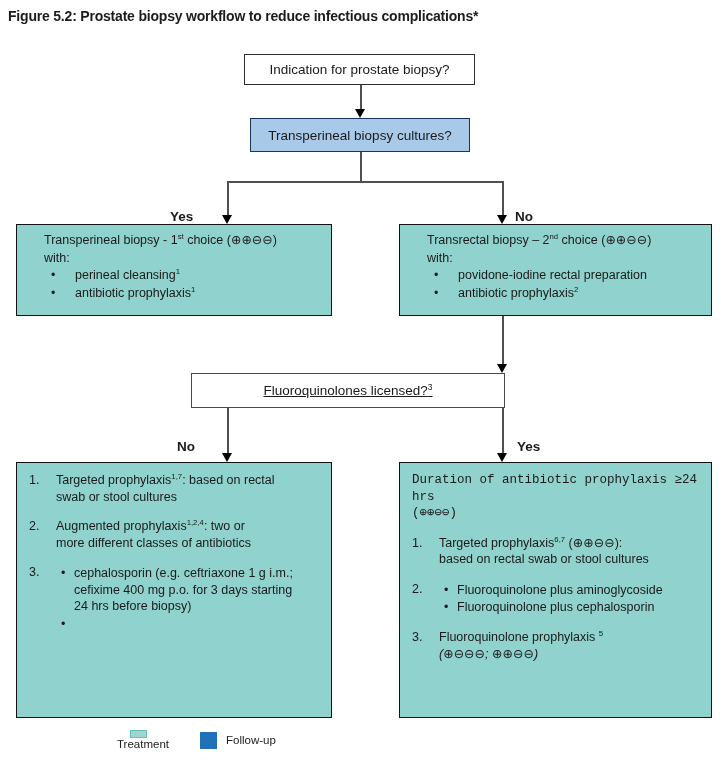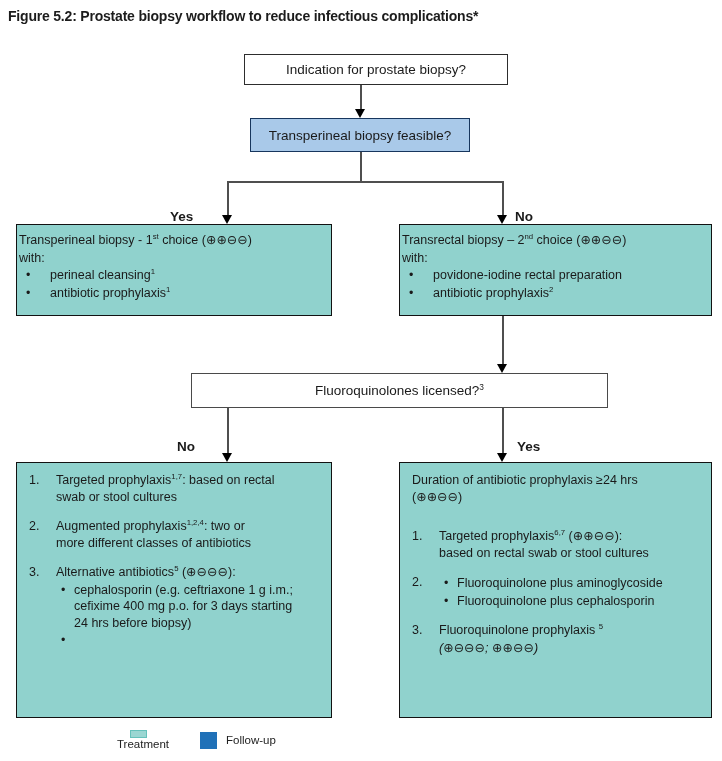--- a/index.html
+++ b/index.html
@@ -5,30 +5,30 @@
   html,body{margin:0;padding:0;background:#fff;}
   .canvas{position:relative;width:722px;height:761px;background:#ffffff;
           font-family:"Liberation Sans","DejaVu Sans",sans-serif;color:#1a1a1a;overflow:hidden;}
   .title{position:absolute;left:8px;top:8px;font-size:14px;font-weight:700;letter-spacing:-0.2px;color:#1c1c1c;}
   .box{position:absolute;box-sizing:border-box;}
   .centerbox{display:flex;align-items:center;justify-content:center;font-size:13.5px;text-align:center;}
   .white{background:#ffffff;border:1.5px solid #2d2d2d;}
   .whitethin{background:#ffffff;border:1.3px solid #4a4a4a;}
   .blue{background:#a9c9e9;border:1.6px solid #17365d;}
   .teal{background:#90d2cd;border:1.7px solid #121212;}
-  .topteal{padding:7px 8px 4px 2px;font-size:12.5px;line-height:17.5px;}
+  .topteal{padding:7px 8px 4px 27px;font-size:12.5px;line-height:17.5px;}
   .bigteal{padding:9px 8px 6px 12px;font-size:12.5px;line-height:16.5px;}
   sup{font-size:0.62em;line-height:0;}
   .brow{display:flex;}
   .bdot{flex:none;width:24px;padding-left:7px;}
   .item{display:flex;margin-bottom:13px;}
   .item:last-child{margin-bottom:0;}
   .num{flex:none;width:27px;}
   .itext{flex:1;}
-  .hdr{margin-bottom:23px;}
+  .hdr{margin-bottom:13px;font-family:Liberation Mono, monospace;}
   .srow{display:flex;margin-top:1px;}
   .sdot{flex:none;width:13px;padding-left:5px;}
   .ital{font-style:italic;margin-top:1px;}
   .vline{position:absolute;width:1.5px;background:#4f4f4f;}
   .hline{position:absolute;height:1.5px;background:#4f4f4f;}
   .arrow{position:absolute;width:0;height:0;border-left:5.5px solid transparent;
          border-right:5.5px solid transparent;border-top:9px solid #000;}
   .blabel{position:absolute;font-size:13.5px;font-weight:600;color:#1a1a1a;margin-top:16px;}
   .legend-item{position:absolute;display:flex;align-items:center;height:20px;}
   .swatch{width:17px;height:17px;box-sizing:border-box;margin-right:9px;}
@@ -60,23 +60,23 @@
   <div class="vline" style="left:227px;top:408px;height:45px;"></div>
   <div class="arrow" style="left:222px;top:453px;"></div>
   <div class="vline" style="left:502px;top:408px;height:45px;"></div>
   <div class="arrow" style="left:497px;top:453px;"></div>
 
   <div class="blabel" style="left:170px;top:193px;">Yes</div>
   <div class="blabel" style="left:515px;top:193px;">No</div>
   <div class="blabel" style="left:177px;top:423px;">No</div>
   <div class="blabel" style="left:517px;top:423px;">Yes</div>
 
-  <div class="box white centerbox" style="left:244px;top:54px;width:264px;height:31px;">Indication for prostate biopsy?</div>
+  <div class="box white centerbox" style="left:244px;top:54px;width:231px;height:31px;">Indication for prostate biopsy?</div>
 
-  <div class="box blue centerbox" style="left:250px;top:118px;width:220px;height:34px;">Transperineal biopsy feasible?</div>
+  <div class="box blue centerbox" style="left:250px;top:118px;width:220px;height:34px;">Transperineal biopsy cultures?</div>
 
   <div class="box teal topteal" style="left:16px;top:224px;width:316px;height:92px;">
     <div>Transperineal biopsy - 1<sup>st</sup> choice (⊕⊕⊖⊖)</div>
     <div>with:</div>
     <div class="brow">
         <span class="bdot">•</span>
       <span>perineal cleansing<sup>1</sup></span>
       </div>
     <div class="brow">
         <span class="bdot">•</span>
@@ -90,37 +90,36 @@
     <div class="brow">
         <span class="bdot">•</span>
       <span>povidone-iodine rectal preparation</span>
       </div>
     <div class="brow">
         <span class="bdot">•</span>
       <span>antibiotic prophylaxis<sup>2</sup></span>
       </div>
   </div>
 
-  <div class="box whitethin centerbox" style="left:191px;top:373px;width:417px;height:35px;">
+  <div class="box whitethin centerbox" style="left:191px;top:373px;width:314px;height:35px;text-decoration:underline;">
     <span>Fluoroquinolones licensed?<sup>3</sup></span>
   </div>
 
   <div class="box teal bigteal" style="left:16px;top:462px;width:316px;height:256px;">
     <div class="item">
       <span class="num">1.</span>
       <span class="itext">Targeted prophylaxis<sup>1,7</sup>: based on rectal<br>swab or stool cultures</span>
     </div>
     <div class="item">
       <span class="num">2.</span>
       <span class="itext">Augmented prophylaxis<sup>1,2,4</sup>: two or<br>more different classes of antibiotics</span>
     </div>
     <div class="item">
       <span class="num">3.</span>
       <span class="itext">
-        <div>Alternative antibiotics<sup>5</sup> (⊕⊖⊖⊖):</div>
         <div class="srow">
             <span class="sdot">•</span>
           <span>cephalosporin (e.g. ceftriaxone 1 g i.m.;<br>cefixime 400 mg p.o. for 3 days starting<br>24 hrs before biopsy)</span>
           </div>
         <div class="srow">
             <span class="sdot">•</span>
           </div>
       </span>
     </div>
   </div>

